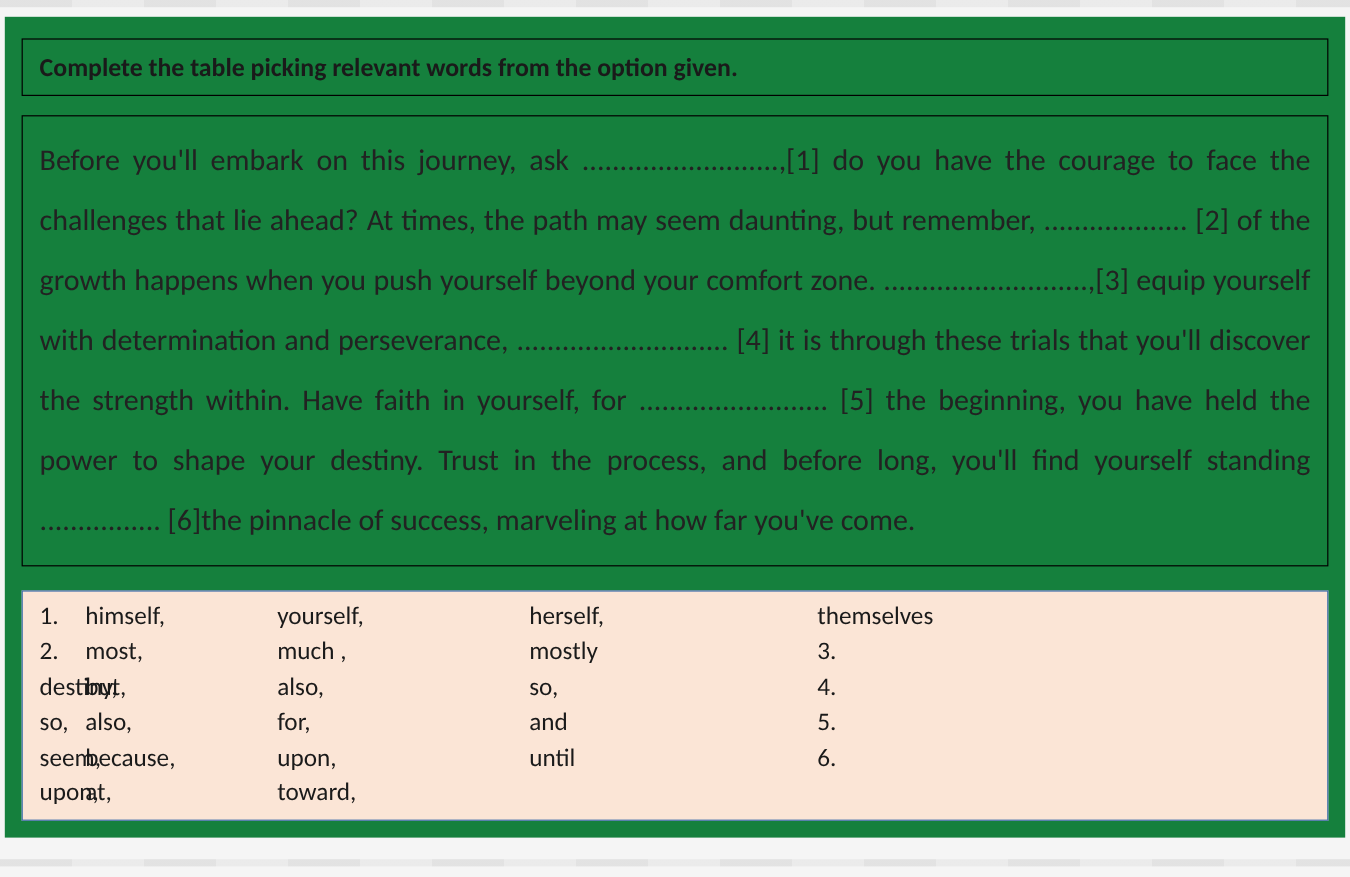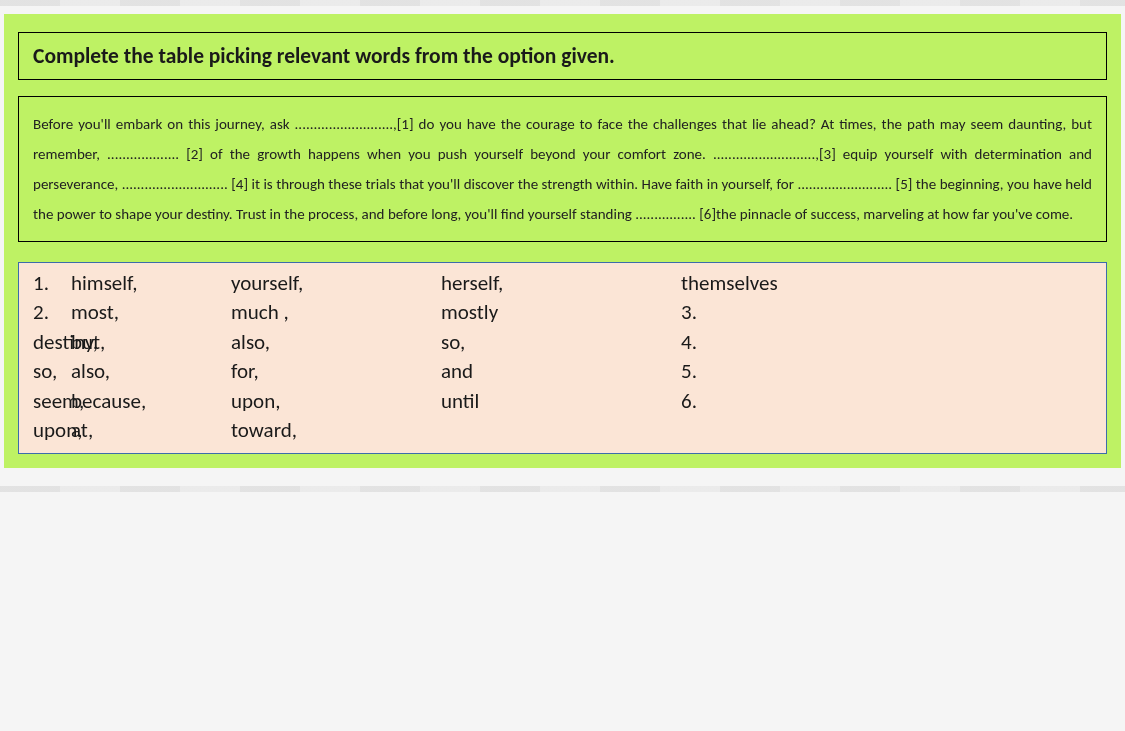--- a/index.html
+++ b/index.html
@@ -19,41 +19,41 @@
       margin-bottom: 4px;
     }
     .bottom-bar {
       height: 6px;
       width: 100%;
       background: repeating-linear-gradient(90deg, #c0c0c0 0 60px, #d8d8d8 60px 120px);
       opacity: 0.35;
       margin-top: 18px;
     }
     .page {
-      background: #bef264;
+      background: #15803d;
       margin: 8px 4px 0 4px;
       padding: 18px 14px 14px 14px;
     }
     .instruction-box {
       border: 1.5px solid #000;
       padding: 10px 14px;
       margin-bottom: 16px;
     }
     .instruction-text {
       font-weight: bold;
       font-size: 21.5px;
       color: #1a1a1a;
     }
     .passage-box {
       border: 1.5px solid #000;
       padding: 12px 14px;
       margin-bottom: 20px;
     }
     .passage {
-      font-size: 15px;
+      font-size: 25px;
       color: #222;
       line-height: 2.0;
       text-align: justify;
     }
     .options-box {
       border: 1px solid #3c6cab;
       background: #fbe5d6;
       padding: 6px 14px 8px 14px;
       display: grid;
       grid-template-columns: 38px 160px 210px 240px auto;

